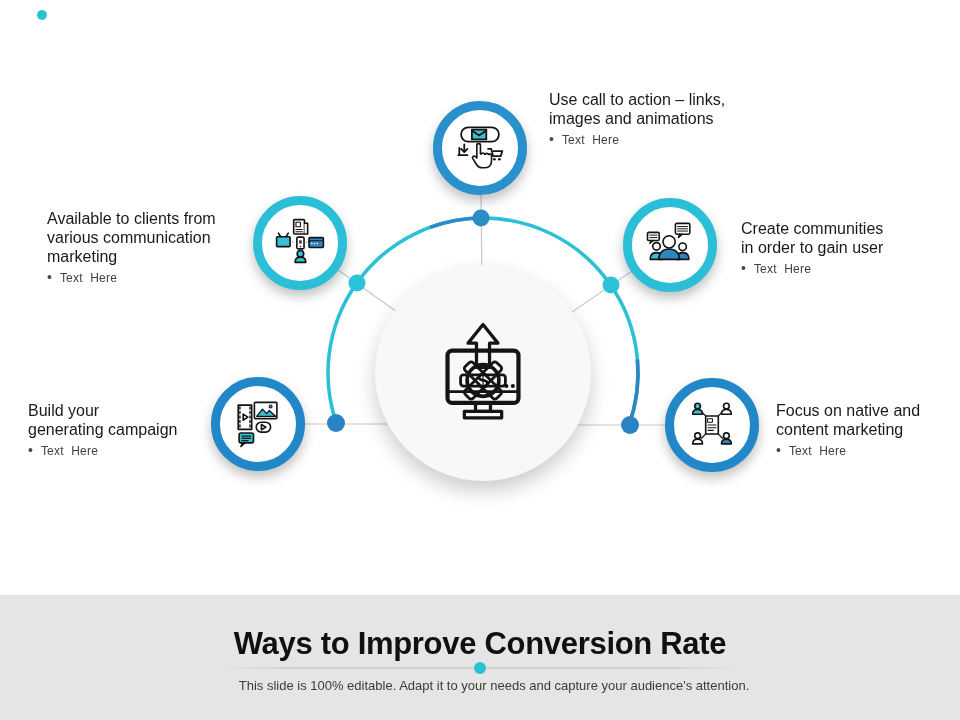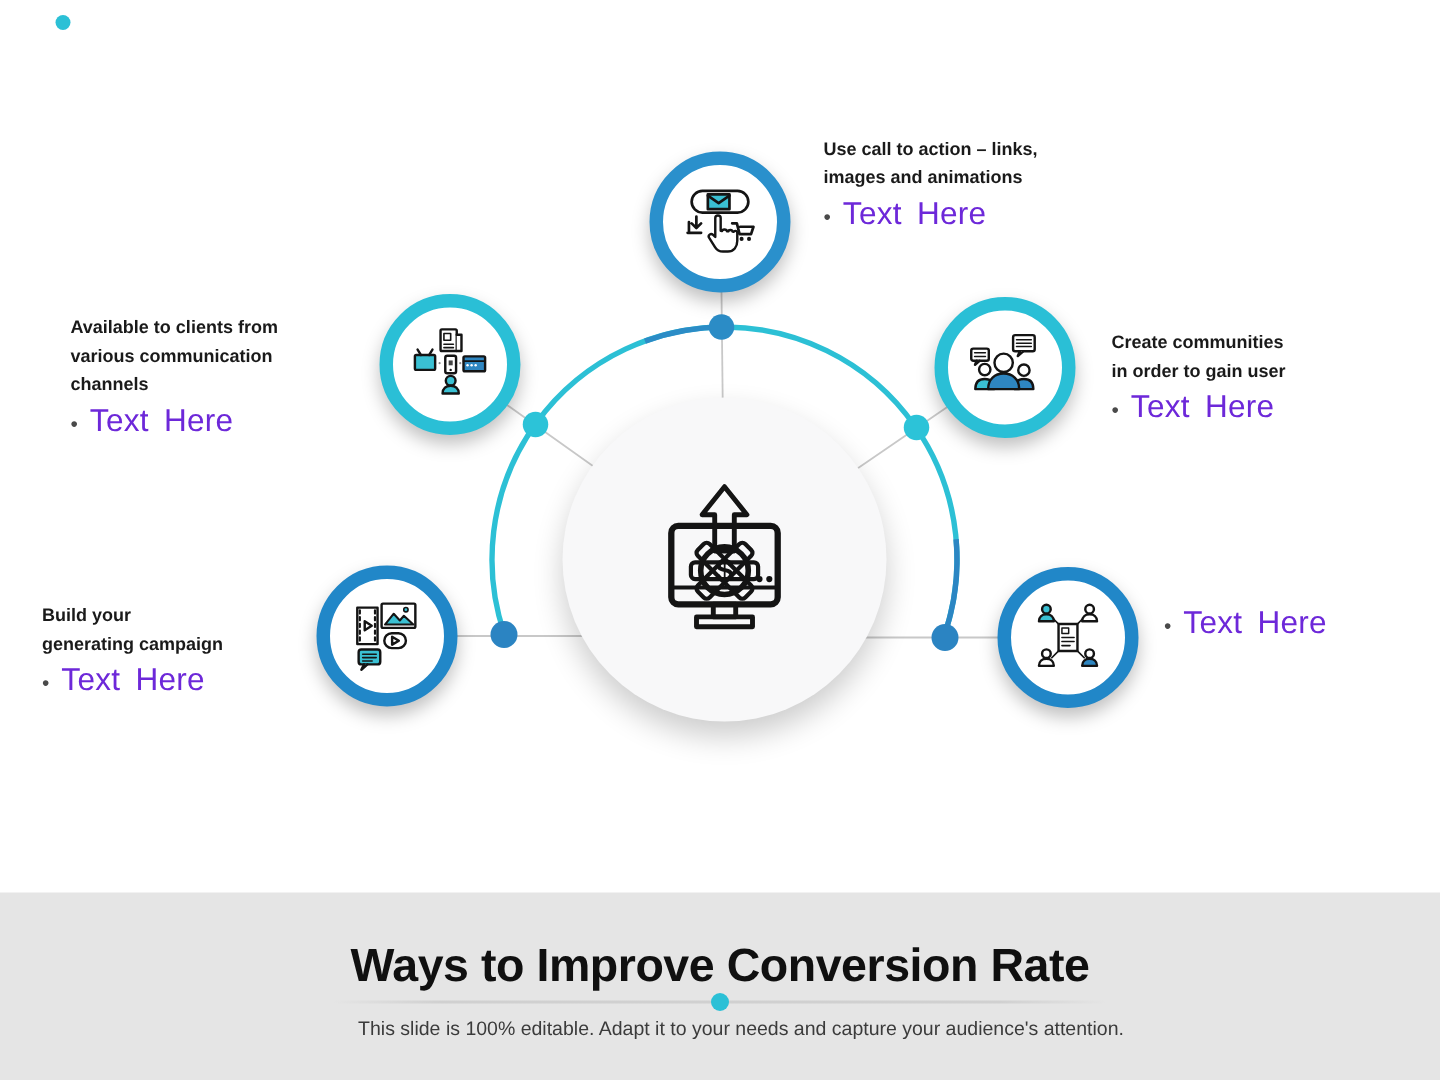--- a/index.html
+++ b/index.html
@@ -24,24 +24,24 @@
         box-shadow:0 6px 12px rgba(0,0,0,.25);
         display:flex;align-items:center;justify-content:center;}
   .node-top{left:433px;top:101px;}
   .node-ul {left:253px;top:196px;}
   .node-ur {left:623px;top:198px;}
   .node-ll {left:211px;top:377px;}
   .node-lr {left:665px;top:378px;}
 
   
   .label{position:absolute;color:#1a1a1a;}
-  .heading{font-size:12px;line-height:19px;font-weight:700;white-space:pre-line;}
+  .heading{font-size:16px;line-height:19px;font-weight:400;white-space:pre-line;}
   .brow{margin-top:3px;display:flex;align-items:baseline;}
   .bchar{font-size:14px;color:#4a4a4a;margin-right:8px;}
-  .btext{font-size:21px;color:#6d28d9;word-spacing:4px;letter-spacing:.2px;}
+  .btext{font-size:12px;color:#404040;word-spacing:4px;letter-spacing:.2px;}
   .label-cta{left:549px;top:90px;width:215px;}
   .label-ul {left:47px;top:209px;width:205px;}
   .label-ur {left:741px;top:219px;width:185px;}
   .label-ll {left:28px;top:401px;width:195px;}
   .label-lr {left:776px;top:401px;width:175px;}
 
   
   .footer{position:absolute;left:0;top:595px;width:960px;height:160px;background:#e5e5e5;}
   .title{position:absolute;top:31px;width:100%;text-align:center;font-size:31px;font-weight:700;
          color:#101010;letter-spacing:-.3px;}
@@ -207,21 +207,21 @@
 images and animations</div>
     <div class="brow">
       <span class="bchar">•</span>
       <span class="btext">Text Here</span>
     </div>
   </div>
 
   <div class="label label-ul">
     <div class="heading">Available to clients from
 various communication
-channels</div>
+marketing</div>
     <div class="brow">
       <span class="bchar">•</span>
       <span class="btext">Text Here</span>
     </div>
   </div>
 
   <div class="label label-ur">
     <div class="heading">Create communities
 in order to gain user</div>
     <div class="brow">
@@ -233,20 +233,22 @@
   <div class="label label-ll">
     <div class="heading">Build your
 generating campaign</div>
     <div class="brow">
       <span class="bchar">•</span>
       <span class="btext">Text Here</span>
     </div>
   </div>
 
   <div class="label label-lr">
+    <div class="heading">Focus on native and
+content marketing</div>
     <div class="brow">
       <span class="bchar">•</span>
       <span class="btext">Text Here</span>
     </div>
   </div>
 
   <div class="footer">
     <div class="title">Ways to Improve Conversion Rate</div>
     <div class="divider">
       <div class="divider-dot"></div>

